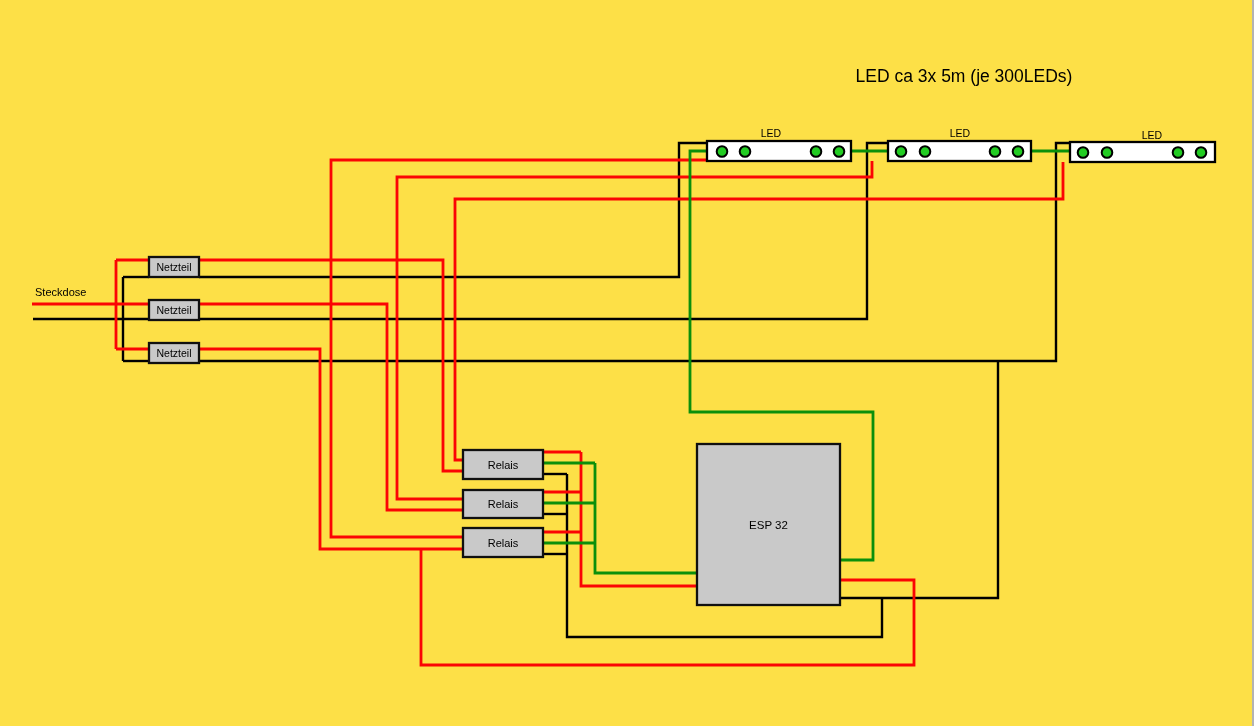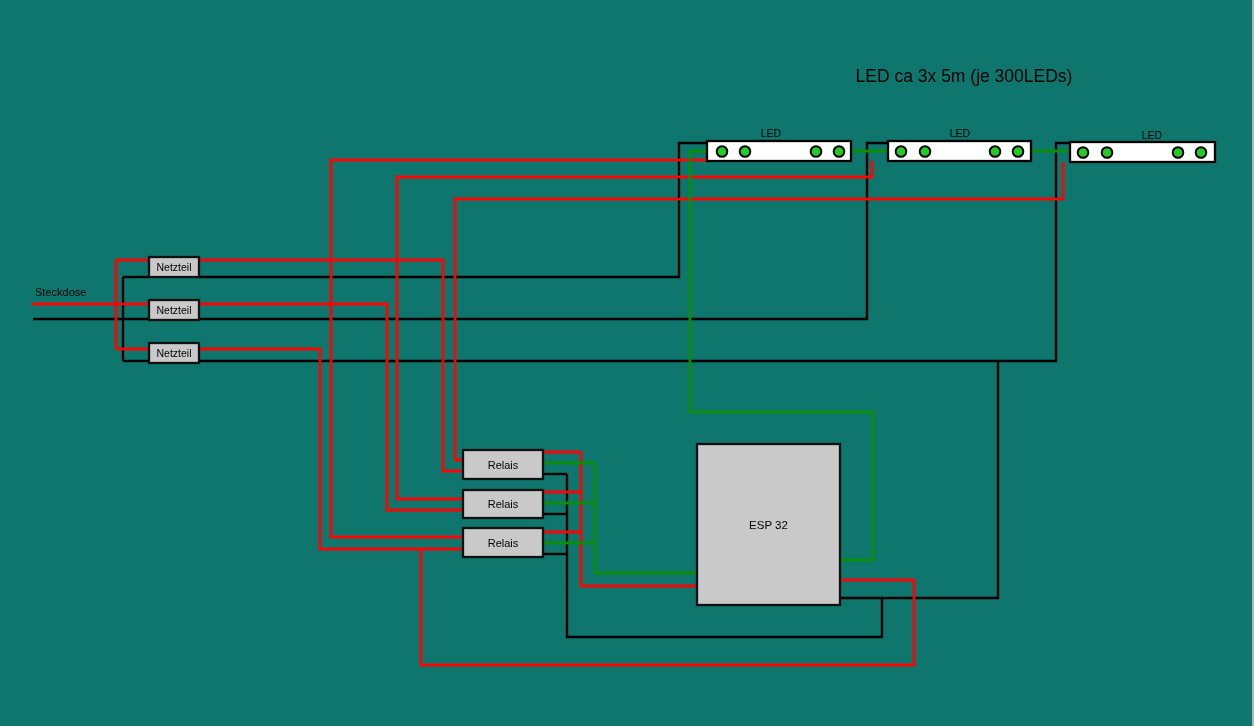--- a/index.html
+++ b/index.html
@@ -1,17 +1,17 @@
 <!DOCTYPE html>
 <html><head>
 <meta charset="utf-8">
 <style>
   html,body{margin:0;padding:0;background:#ffffff;}
   .stage{
-    position:relative;width:1254px;height:726px;background:#0f766e;
+    position:relative;width:1254px;height:726px;background:#fde047;
     overflow:hidden;font-family:"Liberation Sans",sans-serif;
   }
   .stage svg{position:absolute;left:0;top:0;}
   svg text{font-family:"Liberation Sans",sans-serif;fill:#000;}
   .edge-line{position:absolute;top:0;right:0;width:2px;height:100%;background:#b3b3b3;}
 </style>
 </head>
 <body>
 
 <div class="stage">

